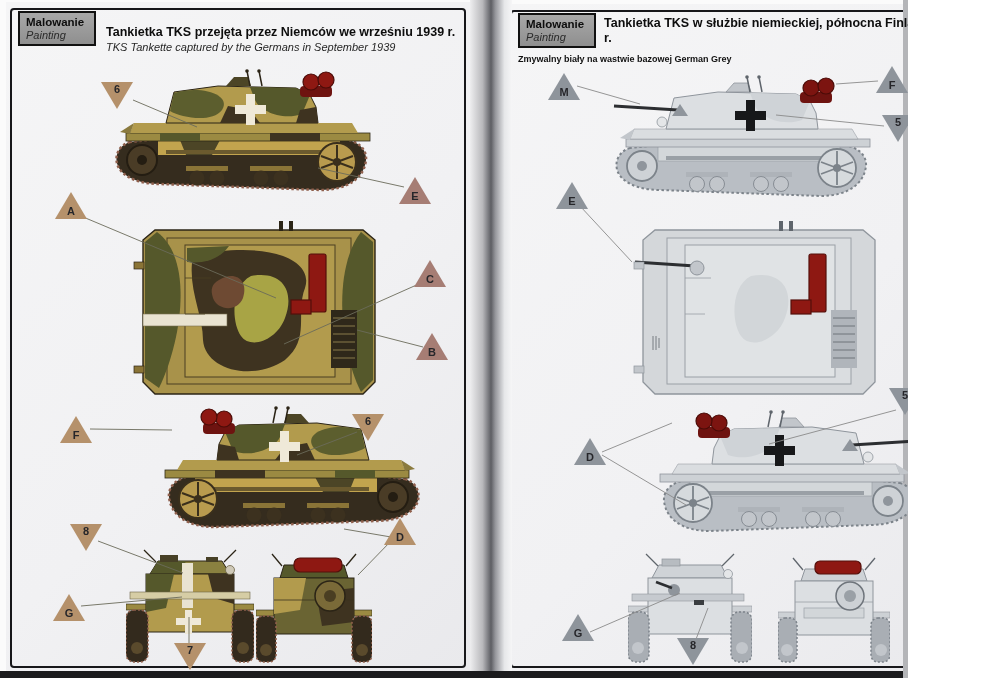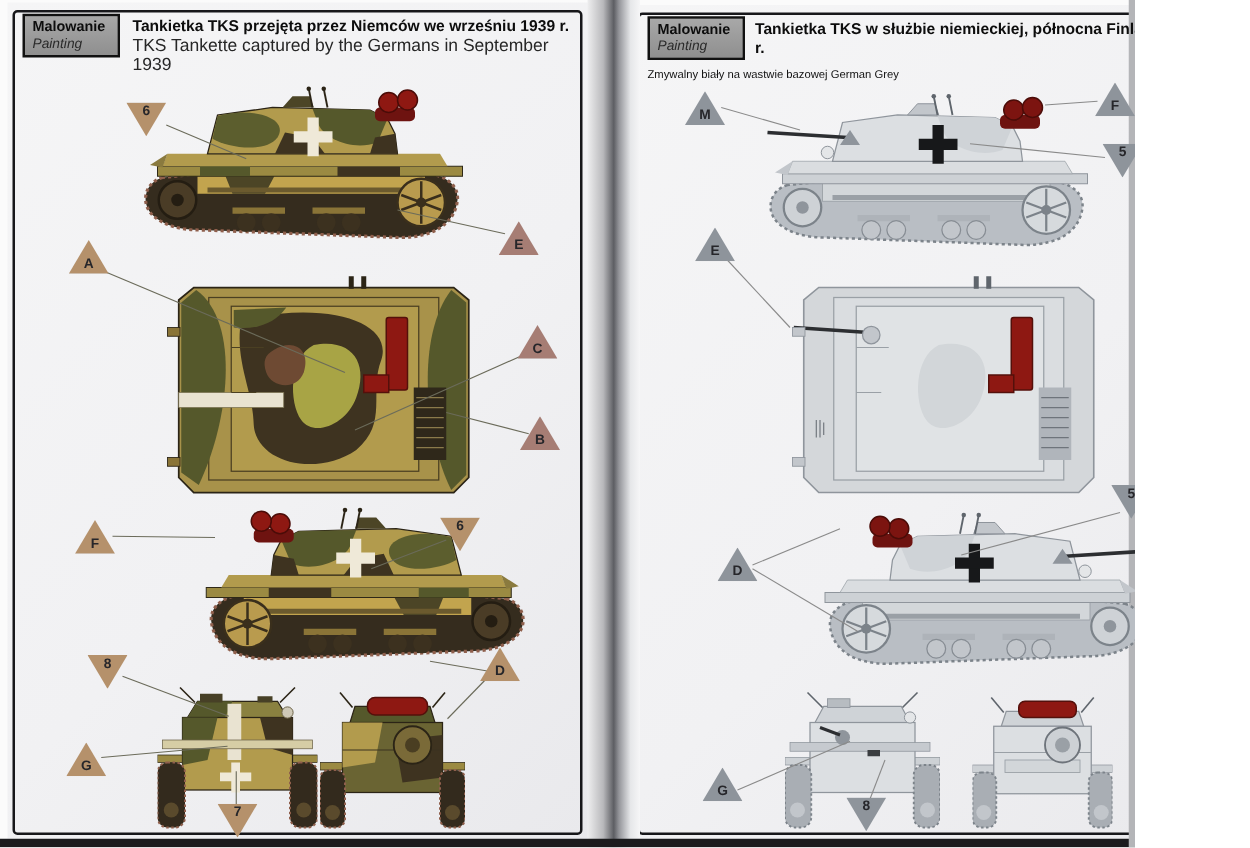--- a/index.html
+++ b/index.html
@@ -11,23 +11,23 @@
          background:linear-gradient(90deg,#eeeeef 0%,#b8b8bb 30%,#5d5e63 50%,#94959a 60%,#e6e7e9 82%,#f6f6f7 100%);}
   .edge-bottom{position:absolute;left:0;bottom:0;width:1000px;height:7px;background:#1b1b1d;}
   .edge-right{position:absolute;right:0;top:0;width:5px;height:678px;background:#b4b5b8;}
 
   .tagbox{position:absolute;border:2px solid #111;background:linear-gradient(180deg,#a8a8a8,#8f8f8f);
           padding:3px 6px 2px 6px;box-sizing:border-box;}
   .tag-pl{font-weight:bold;font-size:11.5px;color:#0d0d0d;line-height:13px;}
   .tag-en{font-style:italic;font-size:11px;color:#2a2a2a;line-height:13px;}
   .titles{position:absolute;}
   .title-pl{font-weight:bold;font-size:12.5px;color:#0d0d0d;line-height:15px;}
-  .title-en{font-size:14px;color:#262626;line-height:15px;}
+  .title-en{font-style:italic;font-size:11px;color:#262626;line-height:15px;}
   .note{position:absolute;}
-  .note-pl{font-weight:normal;font-size:9px;color:#111;line-height:10px;}
+  .note-pl{font-weight:bold;font-size:9px;color:#111;line-height:10px;}
   .note-en{font-style:italic;font-size:8.5px;color:#333;line-height:10px;}
 
   .marker{position:absolute;width:32px;height:27px;display:flex;justify-content:center;
           font-size:11px;font-weight:bold;color:#26262a;z-index:30;
           filter:drop-shadow(0 0 0.5px rgba(0,0,0,.4));}
   .marker.up{clip-path:polygon(50% 0,100% 100%,0 100%);align-items:flex-end;padding-bottom:2px;box-sizing:border-box;}
   .marker.down{clip-path:polygon(0 0,100% 0,50% 100%);align-items:flex-start;padding-top:1px;box-sizing:border-box;}
   .tan{background:#b5916b;}
   .mauve{background:#a67d74;}
   .gray{background:#8e949b;}
@@ -47,21 +47,21 @@
     <div class="page-frame" style="left:0px;top:6px;width:478px;height:654px;"></div>
   </div>
   <div class="spine"></div>
   <div class="edge-bottom"></div>
   <div class="edge-right"></div>
 
   <div class="tagbox" style="left:18px;top:11px;width:78px;">
     <div class="tag-pl">Malowanie</div>
     <div class="tag-en">Painting</div>
   </div>
-  <div class="titles" style="left:106px;top:14px;width:360px;">
+  <div class="titles" style="left:106px;top:25px;width:360px;">
     <div class="title-pl">Tankietka TKS przejęta przez Niemców we wrześniu 1939 r.</div>
     <div class="title-en">TKS Tankette captured by the Germans in September 1939</div>
   </div>
 
   <div class="tagbox" style="left:518px;top:13px;width:78px;">
     <div class="tag-pl">Malowanie</div>
     <div class="tag-en">Painting</div>
   </div>
   <div class="titles" style="left:604px;top:16px;width:380px;">
     <div class="title-pl">Tankietka TKS w służbie niemieckiej, północna Finlandia, 1937 r.</div>

